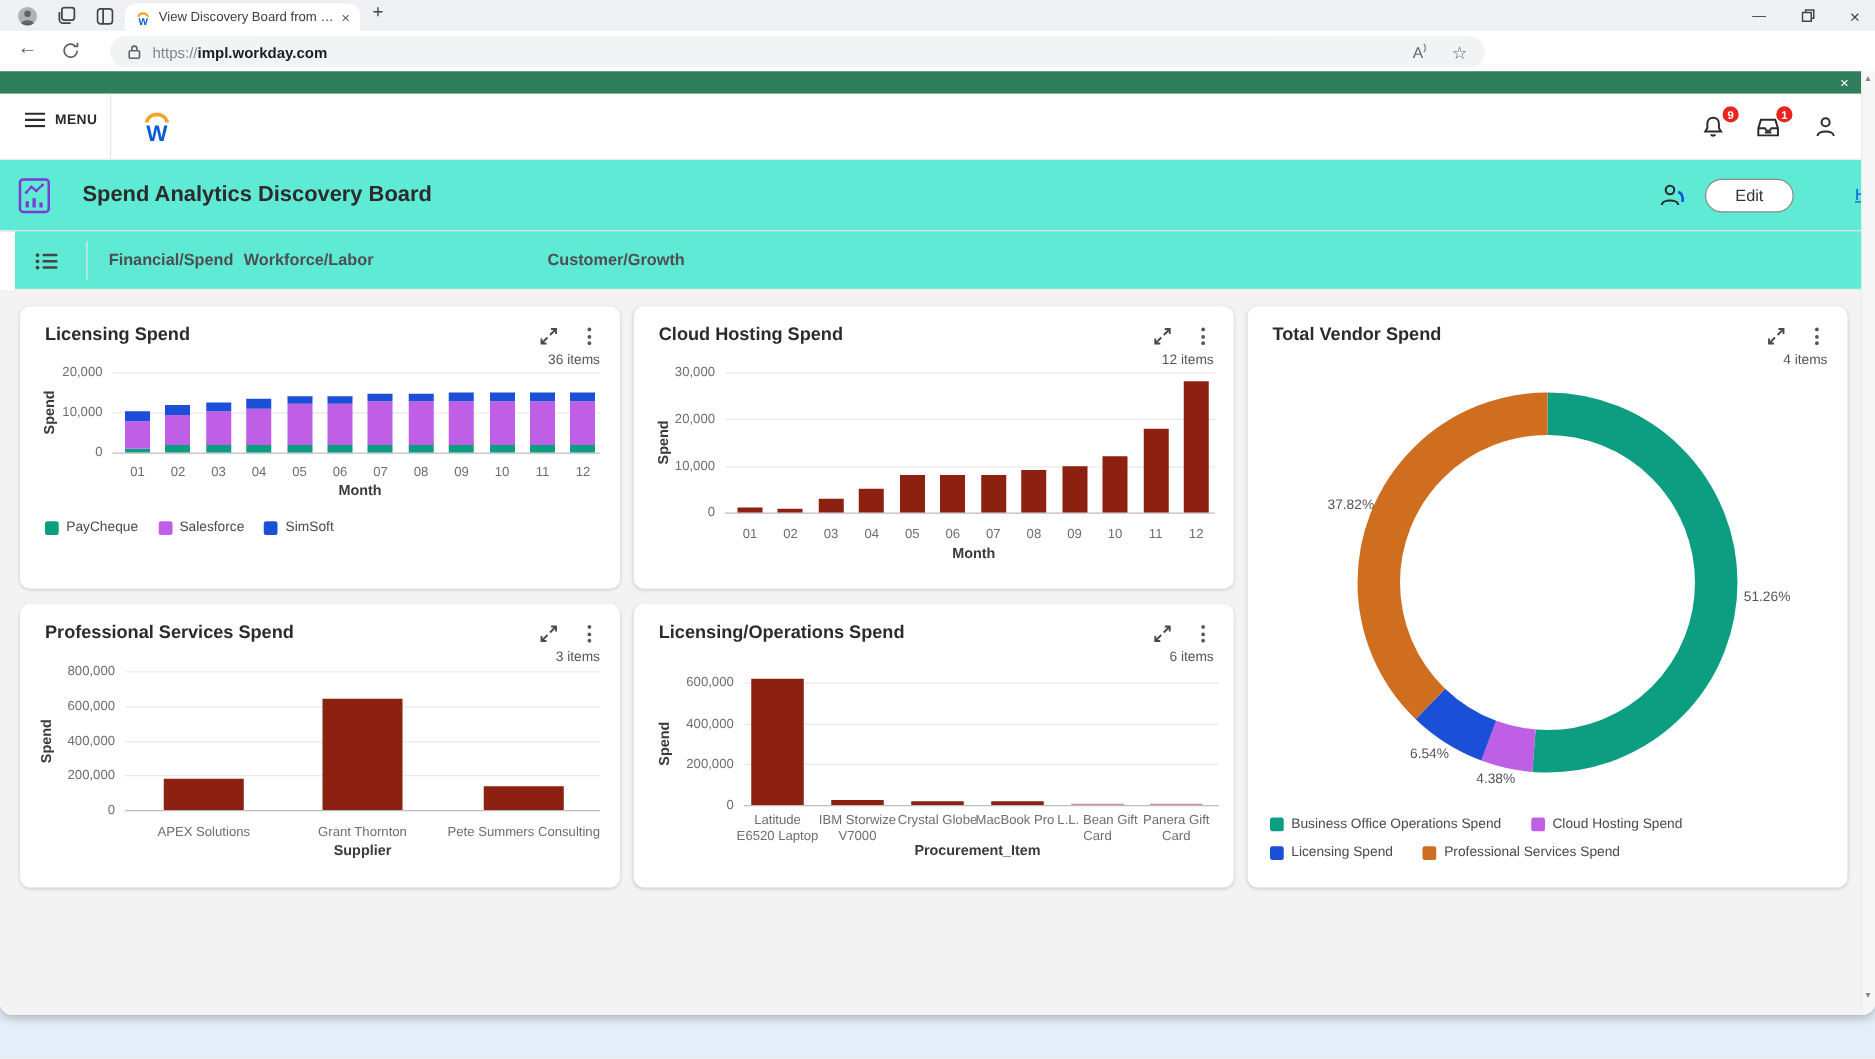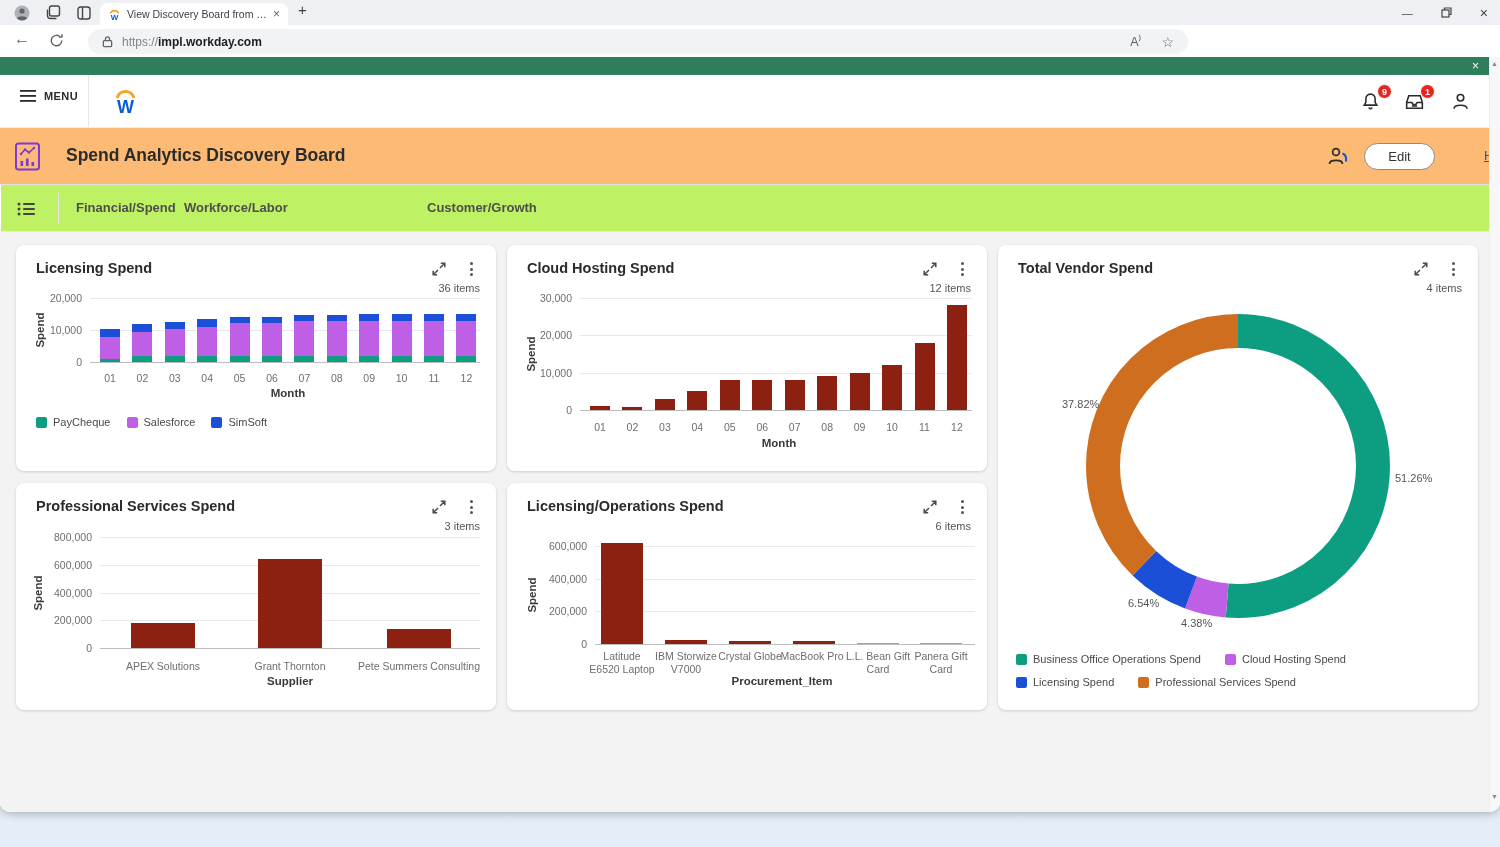--- a/index.html
+++ b/index.html
@@ -28,27 +28,27 @@
   .banner-x{position:absolute;right:10px;top:1px;color:#fff;font-size:12px;line-height:16px}
   .wd-header{position:absolute;left:0;top:18px;width:100%;height:53px;background:#fff;border-bottom:1px solid #ECECEC}
   .menu-btn{position:absolute;left:20px;top:15px;display:flex;gap:8px;align-items:center}
   .menu-label{font-size:11px;font-weight:700;color:#2b2b2b;letter-spacing:.4px}
   .hdr-divider{position:absolute;left:88px;top:0;width:1px;height:52px;background:#E6E6E6}
   .logo{position:absolute;left:112px;top:11px}
   .search-pill{position:absolute;left:541px;top:9px;width:414px;height:35px;border:1px solid #B5B5B5;border-radius:18px;background:#F8F8F8;display:flex;align-items:center;padding:0 15px;gap:11px}
   .search-text{font-size:13.5px;color:#555}
   .hdr-ic{position:absolute;top:16px;width:24px;height:22px}
   .badge{position:absolute;top:-7px;right:-8px;min-width:15px;height:15px;border-radius:8px;background:var(--red);border:1.5px solid #fff;color:#fff;font-size:9px;font-weight:700;display:flex;align-items:center;justify-content:center;padding:0 3px}
-  .title-row{position:absolute;left:0;top:71px;width:100%;height:57px;background:#fdba74;border-bottom:1px solid #E3E3E3}
+  .title-row{position:absolute;left:0;top:71px;width:100%;height:57px;background:#5eead4;border-bottom:1px solid #E3E3E3}
   .board-icon{position:absolute;left:14px;top:13px}
   .page-title{position:absolute;left:66px;top:17px;font-size:17.5px;font-weight:700;color:#2b2b2b}
   .share-icon{position:absolute;left:1326px;top:16px}
   .edit-btn{position:absolute;left:1364px;top:15px;width:71px;height:27px;border:1px solid #8a8a8a;border-radius:14px;background:#fff;font-size:13px;font-weight:400;color:#333;display:flex;align-items:center;justify-content:center}
   .help-link{position:absolute;left:1484px;top:20px;font-size:13px;font-weight:400;color:var(--link);text-decoration:underline}
-  .tabbar{position:absolute;left:1px;top:128px;width:100%;height:47px;background:#bef264;border-bottom:1px solid #EAEAEA}
+  .tabbar{position:absolute;left:12px;top:128px;width:100%;height:47px;background:#5eead4;border-bottom:1px solid #EAEAEA}
   .view-icon{position:absolute;left:16px;top:17px}
   .tabbar-divider{position:absolute;left:57px;top:8px;width:1px;height:31px;background:#E6E6E6}
   .wtab{position:absolute;top:0;height:47px;line-height:46px;font-size:13px;font-weight:700;color:#4e4e4e;padding:0 6px}
   .wtab.active{color:var(--blue2)}
   .wtab.active::after{content:"";position:absolute;left:0;right:0;bottom:0;height:3px;background:var(--blue2);border-radius:2px 2px 0 0}
   .content{position:absolute;left:0;top:175px;width:100%;height:580px;background:#F3F3F3}
   .card{position:absolute;background:#fff;border-radius:8px;box-shadow:0 1px 3px rgba(0,0,0,.16)}
   .card h2{position:absolute;left:20px;top:15px;font-size:14.5px;font-weight:700;color:#2b2b2b}
   .expand-btn{position:absolute;right:50px;top:17px;width:14px;height:14px}
   .kebab-btn{position:absolute;right:22px;top:16px;display:flex;flex-direction:column;gap:2.5px;align-items:center;padding:1px}

